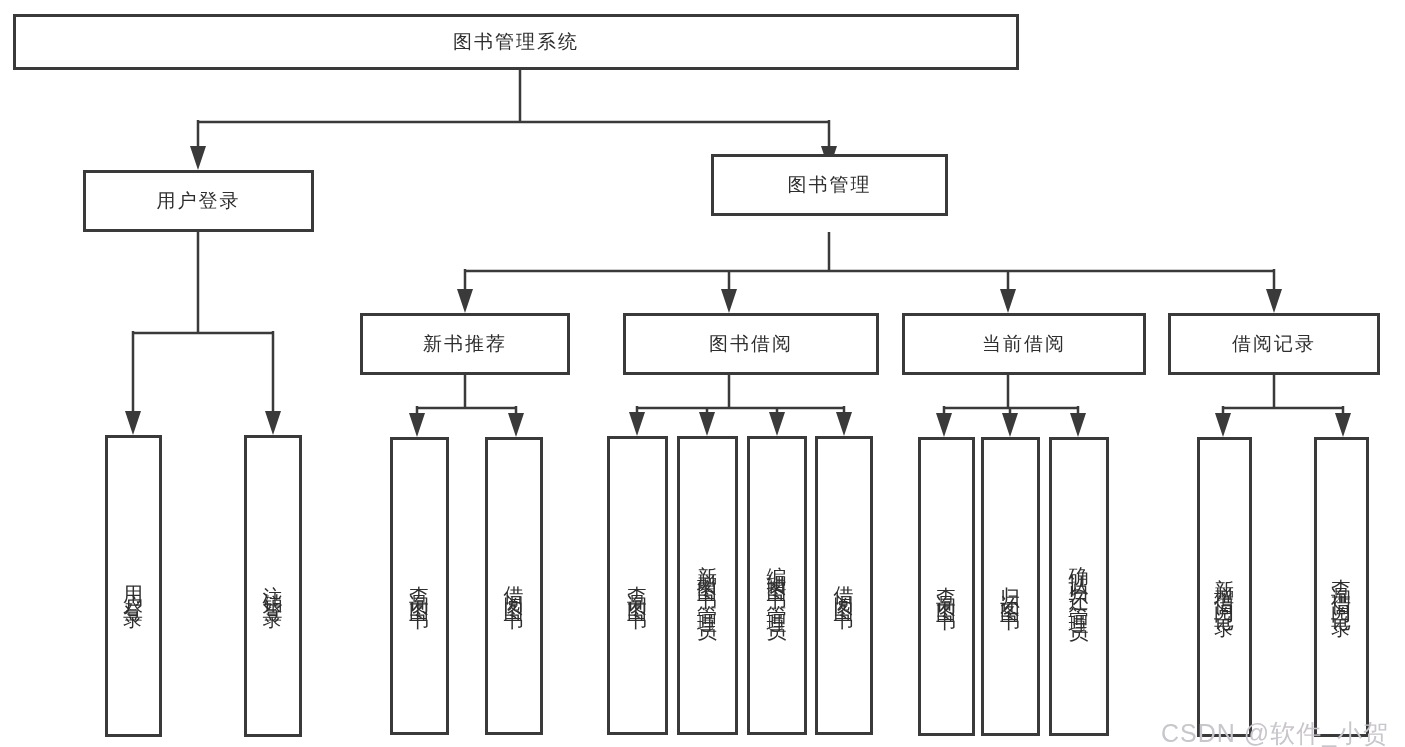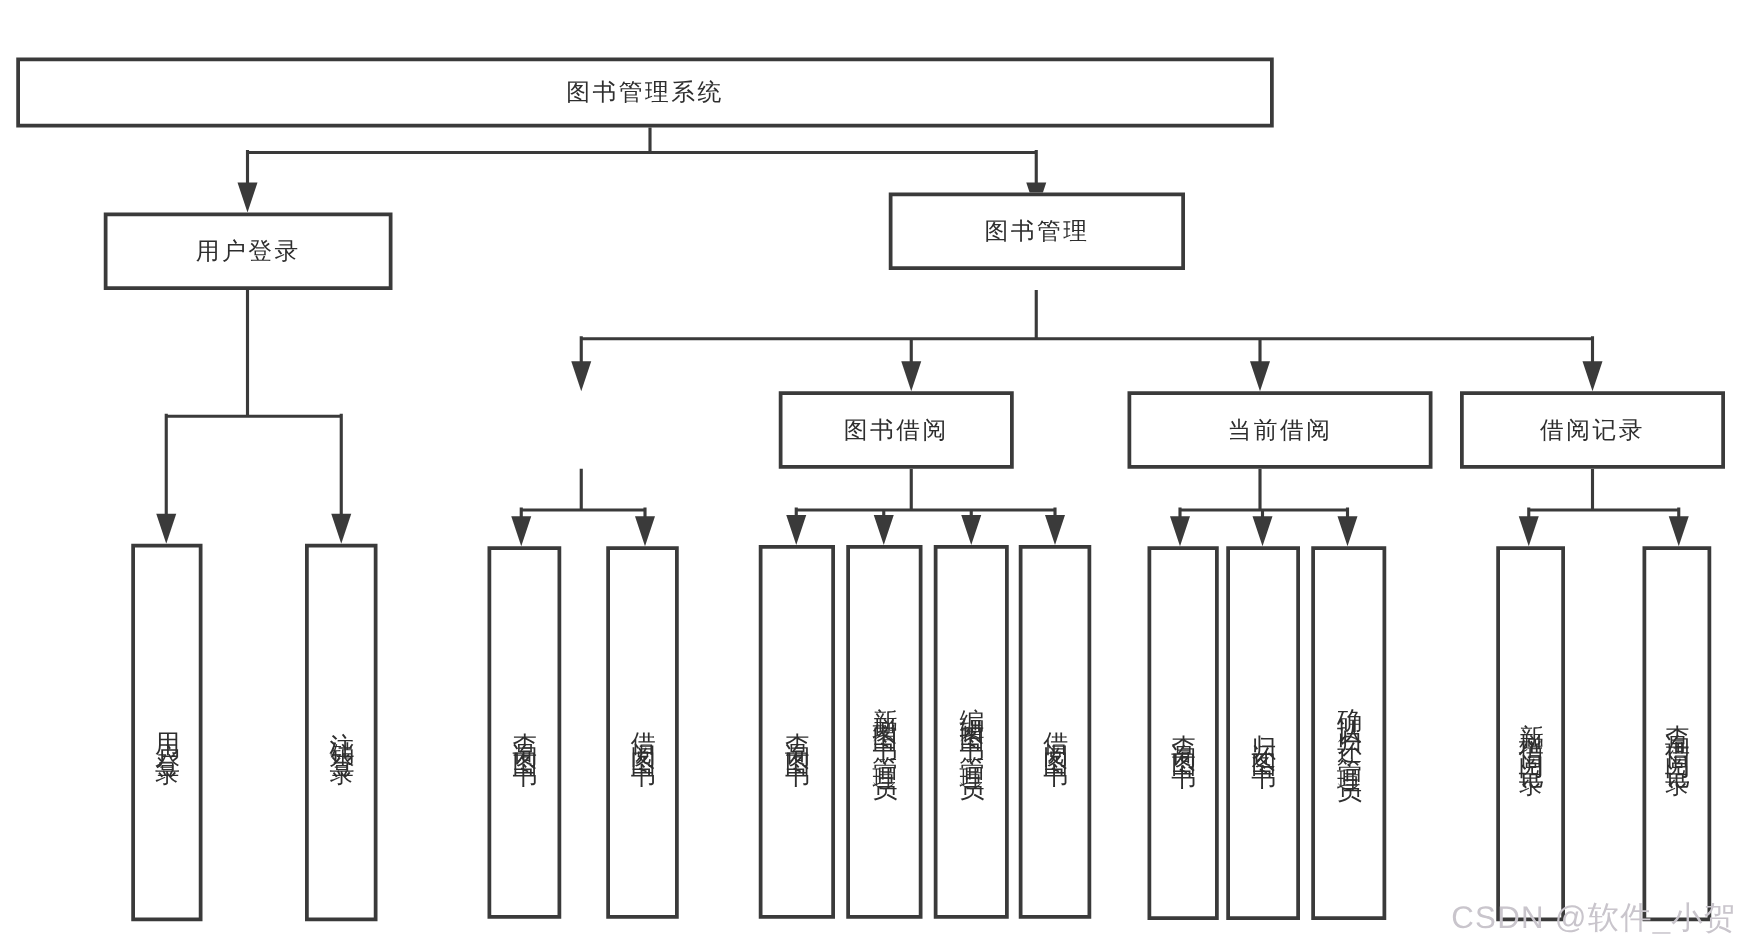--- a/index.html
+++ b/index.html
@@ -53,26 +53,27 @@
       <polygon points="769,412 785,412 777,436"></polygon>
       <polygon points="836,412 852,412 844,436"></polygon>
       <polygon points="936,413 952,413 944,437"></polygon>
       <polygon points="1002,413 1018,413 1010,437"></polygon>
       <polygon points="1070,413 1086,413 1078,437"></polygon>
       <polygon points="1215,413 1231,413 1223,437"></polygon>
       <polygon points="1335,413 1351,413 1343,437"></polygon>
     </g>
   </svg>
 
-  <div class="node" style="left:13px;top:14px;width:1006px;height:56px;margin-top:32px;">图书管理系统</div>
+  <div class="node" style="left:13px;top:14px;width:1006px;height:56px;">图书管理系统</div>
 
   <div class="node" style="left:83px;top:170px;width:231px;height:62px;">用户登录</div>
   <div class="node" style="left:711px;top:154px;width:237px;height:62px;">图书管理</div>
 
-  <div class="node" style="left:623px;top:313px;width:188px;height:62px;">图书借阅</div>
+  <div class="node" style="left:360px;top:313px;width:210px;height:62px;">新书推荐</div>
+  <div class="node" style="left:623px;top:313px;width:256px;height:62px;">图书借阅</div>
   <div class="node" style="left:902px;top:313px;width:244px;height:62px;">当前借阅</div>
   <div class="node" style="left:1168px;top:313px;width:212px;height:62px;">借阅记录</div>
 
   <div class="node vnode" style="left:105px;top:435px;width:57px;height:302px;">用户登录</div>
   <div class="node vnode" style="left:244px;top:435px;width:58px;height:302px;">注销登录</div>
 
   <div class="node vnode" style="left:390px;top:437px;width:59px;height:298px;">查询图书</div>
   <div class="node vnode" style="left:485px;top:437px;width:58px;height:298px;">借阅图书</div>
 
   <div class="node vnode" style="left:607px;top:436px;width:61px;height:299px;">查询图书</div>

